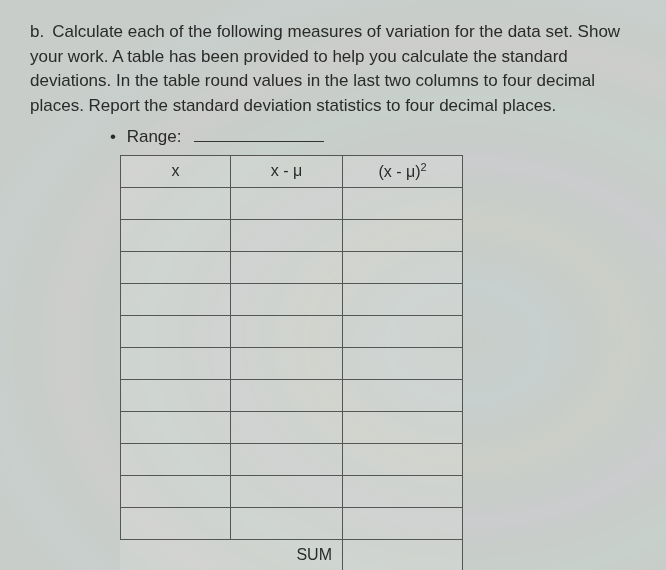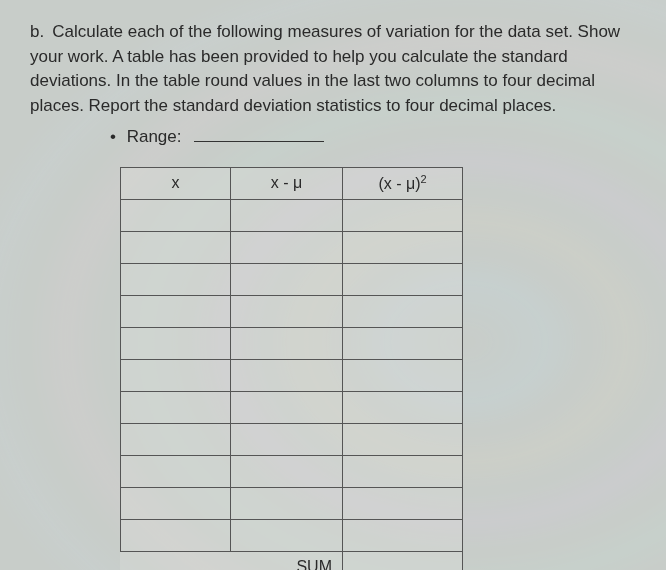--- a/index.html
+++ b/index.html
@@ -51,21 +51,21 @@
       line-height: 1.45;
       margin-bottom: 8px;
     }
     .item-label {
       display: inline;
       margin-right: 8px;
     }
     .range-line {
       padding-left: 80px;
       font-size: 17px;
-      margin-bottom: 20px;
+      margin-bottom: 8px;
     }
     .bullet {
       display: inline-block;
       margin-right: 6px;
     }
     .range-blank {
       display: inline-block;
       width: 130px;
       border-bottom: 1.5px solid #333;
       margin-left: 8px;

